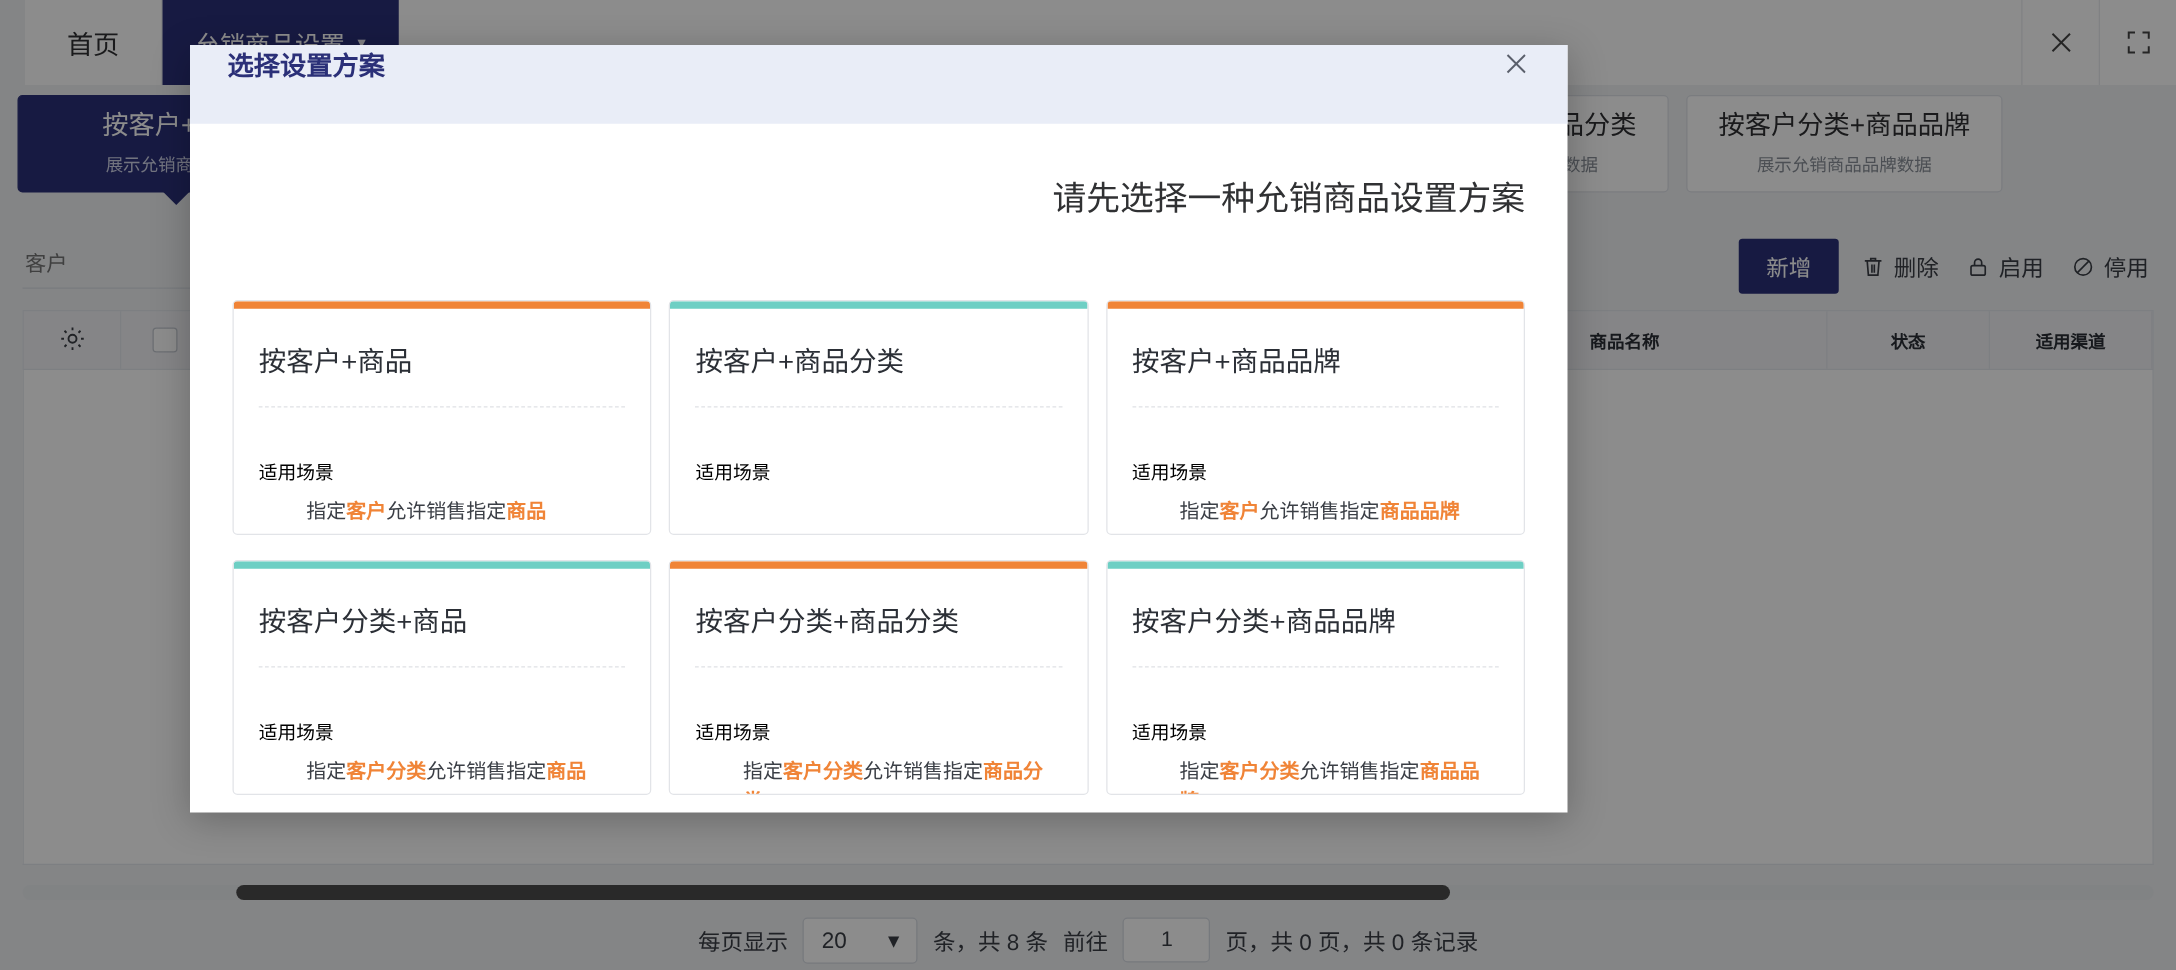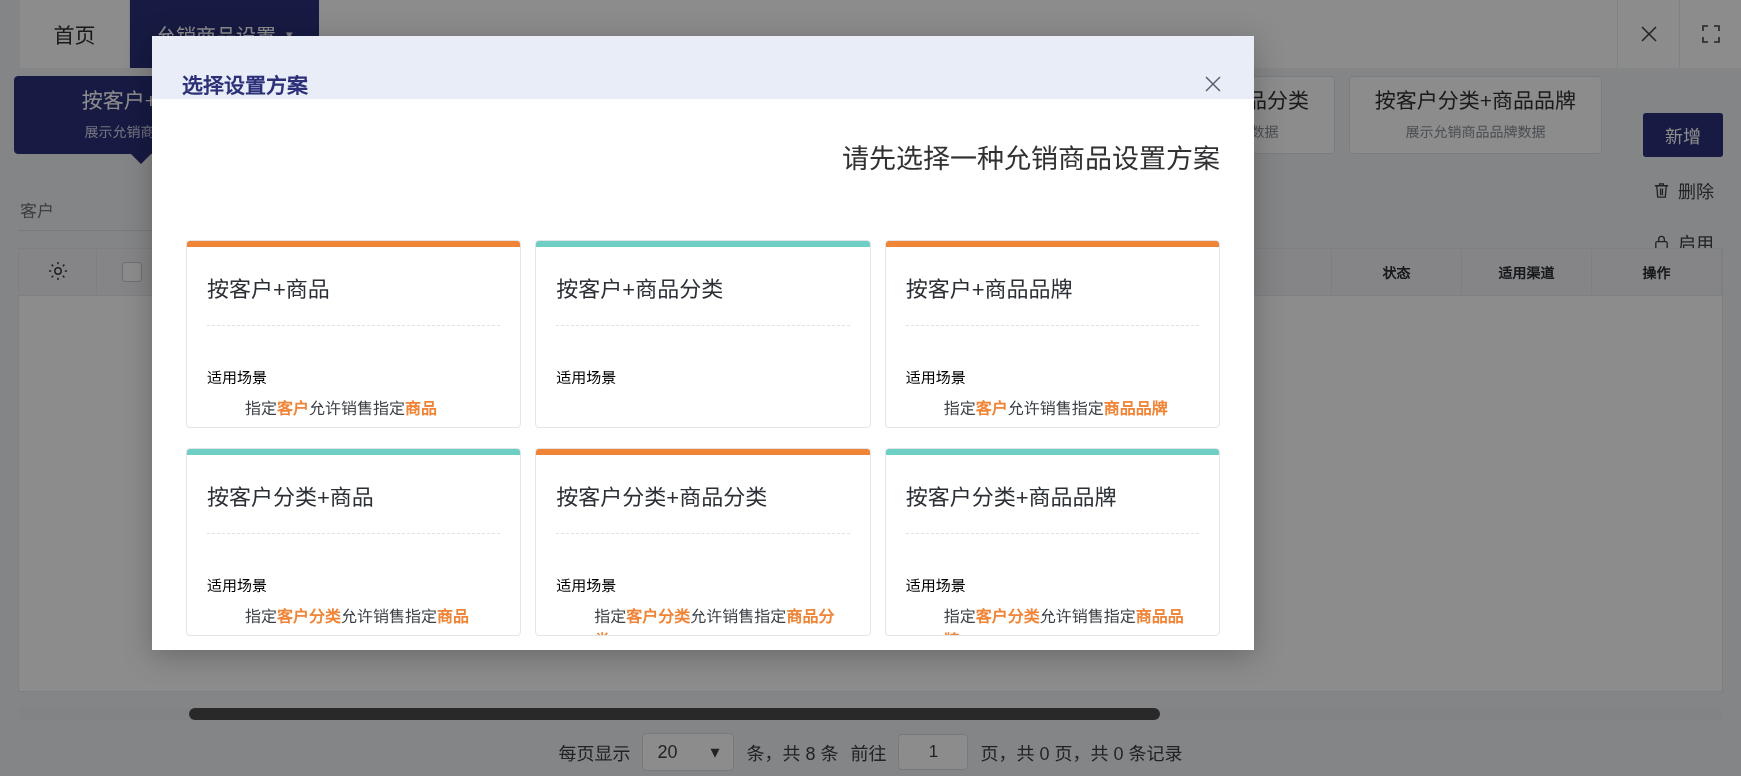--- a/index.html
+++ b/index.html
@@ -77,21 +77,21 @@
   .filter-row {
     position: absolute; top: 184px; left: 0; right: 0; height: 58px;
     display: flex; align-items: center; padding: 0 18px;
   }
   .search-field {
     width: 250px; border: none; border-bottom: 1px solid #dcdfe6;
     font-size: 17px; color: #9aa0a6; padding: 6px 2px 8px 2px;
     background: transparent; outline: none;
   }
   .toolbar {
-    margin-left: auto; display: flex; align-items: center; gap: 14px; flex-direction: column;
+    margin-left: auto; display: flex; align-items: center; gap: 14px;
   }
   .btn-primary {
     background: #2b3078; color: #fff; border: none; border-radius: 3px;
     font-size: 18px; padding: 9px 22px; cursor: pointer;
     font-family: inherit;
   }
   .tool-btn {
     display: flex; align-items: center; gap: 7px;
     font-size: 18px; color: #3b3f46; cursor: pointer;
     padding: 6px 4px; background: none; border: none; font-family: inherit;
@@ -161,21 +161,21 @@
   .modal {
     position: absolute; left: 152px; top: 36px;
     width: 1102px; height: 614px;
     background: #ffffff;
     box-shadow: 0 6px 28px rgba(0,0,0,.25);
     z-index: 60;
     display: flex; flex-direction: column;
   }
   .modal-header {
     height: 63px; background: #e9edf7;
-    display: flex; align-items: flex-end;
+    display: flex; align-items: flex-start;
     padding: 0 26px 0 30px;
     flex: 0 0 63px;
   }
   .modal-header .mh-title {
     font-size: 21px; font-weight: bold; color: #2b3078;
   }
   .modal-close {
     margin-left: auto; cursor: pointer; color: #5a5f6b;
     width: 30px; height: 30px;
     display: flex; align-items: center; justify-content: center;
@@ -320,21 +320,20 @@
       </div>
       <div class="th check">
         <span class="check-box"></span>
       </div>
       <div class="th grow">客户编码</div>
       <div class="th grow">客户名称</div>
       <div class="th grow">商品编码</div>
       <div class="th grow">商品名称</div>
       <div class="th fixed">状态</div>
       <div class="th fixed">适用渠道</div>
-      <div class="th fixed">操作</div>
     </div>
     <div class="tbody"></div>
   </div>
 
   <div class="h-scroll">
     <div class="thumb"></div>
   </div>
 
   <div class="pagination">
     <span>每页显示</span>

